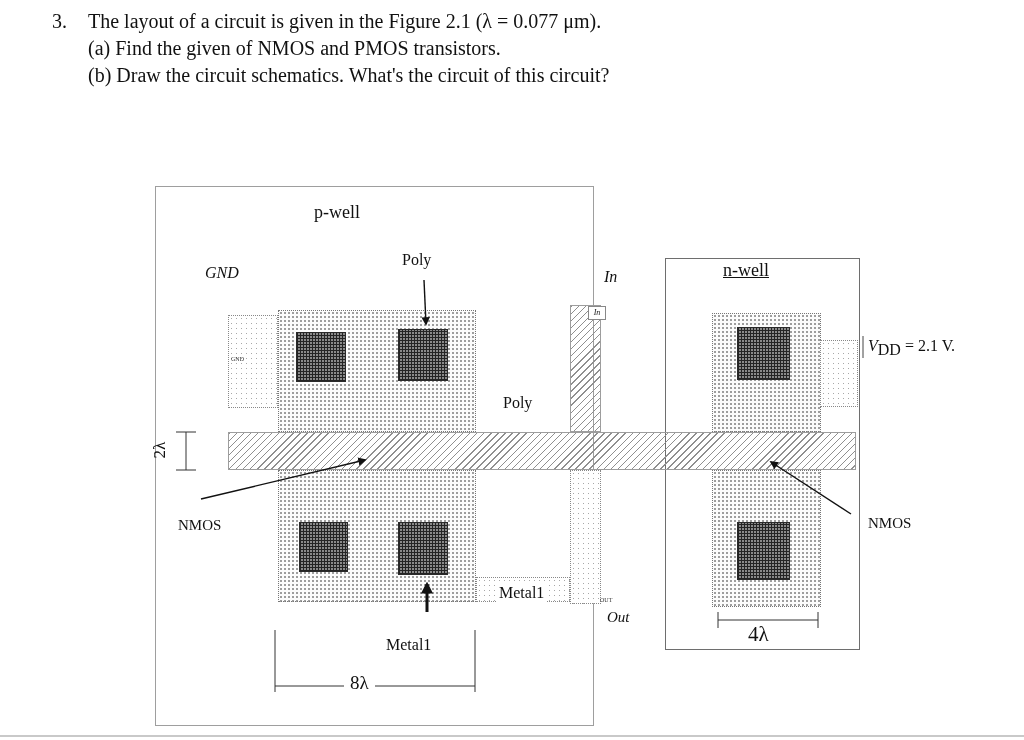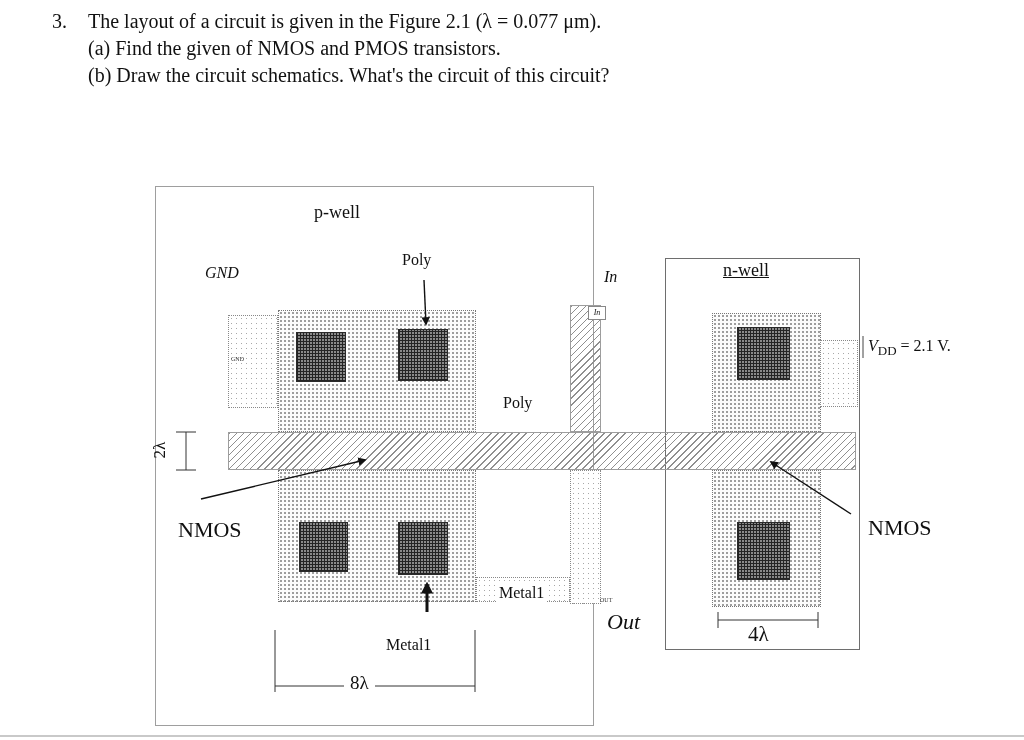--- a/index.html
+++ b/index.html
@@ -31,25 +31,25 @@
   
   .contact {
     background-color:#8a8a8a;
     background-image:
       repeating-linear-gradient(0deg, #242424 0, #242424 1px, transparent 1px, transparent 3px),
       repeating-linear-gradient(90deg, #242424 0, #242424 1px, transparent 1px, transparent 3px);
     border:1px solid #2a2a2a;
   }
   .outline { border:1px solid #9e9e9e; background:transparent; }
   .outline-dark { border:1px solid #6e6e6e; background:transparent; }
-  .lbl { position:absolute; font-size:22px; white-space:nowrap; z-index:5; }
+  .lbl { position:absolute; font-size:15px; white-space:nowrap; z-index:5; }
   .it { font-style:italic; }
   .tiny { font-size:6px; letter-spacing:0; color:#333; }
   .q { font-size:20px; line-height:27px; }
-  sub { font-size:13px;text-align:right; }
+  sub { font-size:16px;text-align:right; }
   svg.lines  { position:absolute; left:0; top:0; z-index:3; pointer-events:none; }
   svg.arrows { position:absolute; left:0; top:0; z-index:9; pointer-events:none; }
 </style>
 </head>
 <body>
 
 <div class="abs q" style="left:52px; top:8px;">3.</div>
 <div class="abs q" style="left:88px; top:8px;">The layout of a circuit is given in the Figure 2.1 (λ = 0.077 μm).</div>
 <div class="abs q" style="left:88px; top:35px;">(a) Find the given of NMOS and PMOS transistors.</div>
 <div class="abs q" style="left:88px; top:62px;">(b) Draw the circuit schematics. What's the circuit of this circuit?</div>

